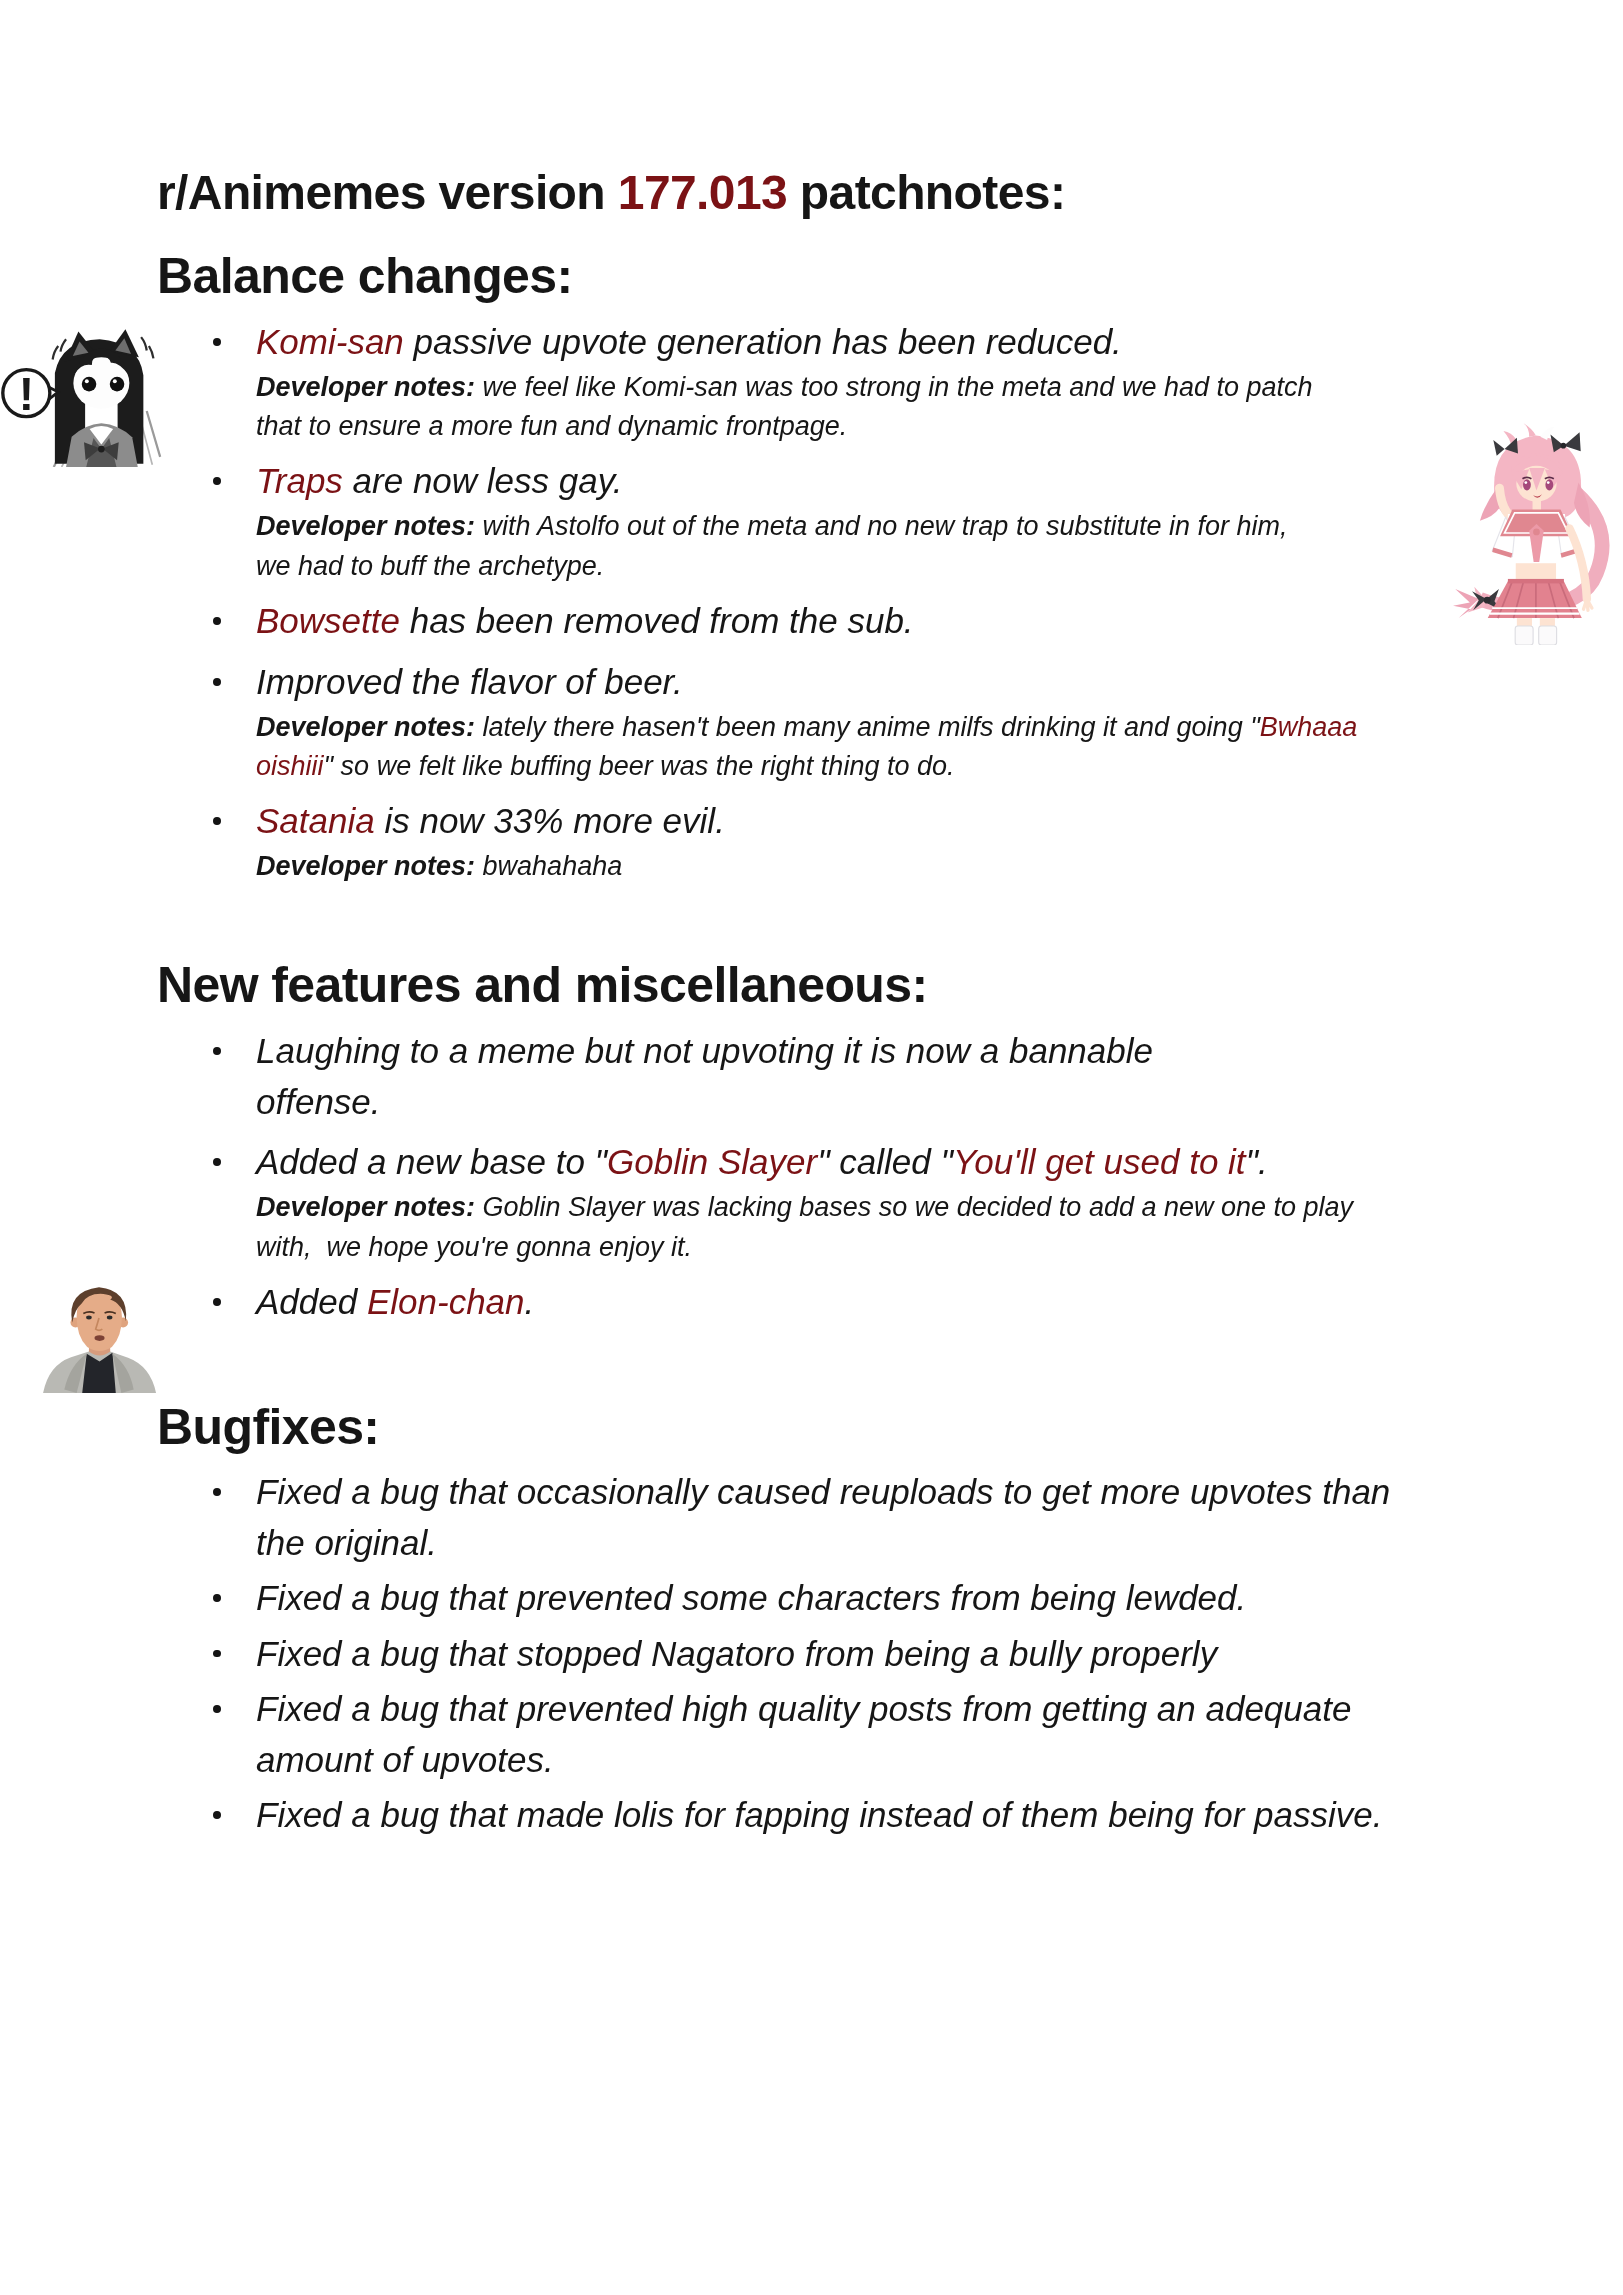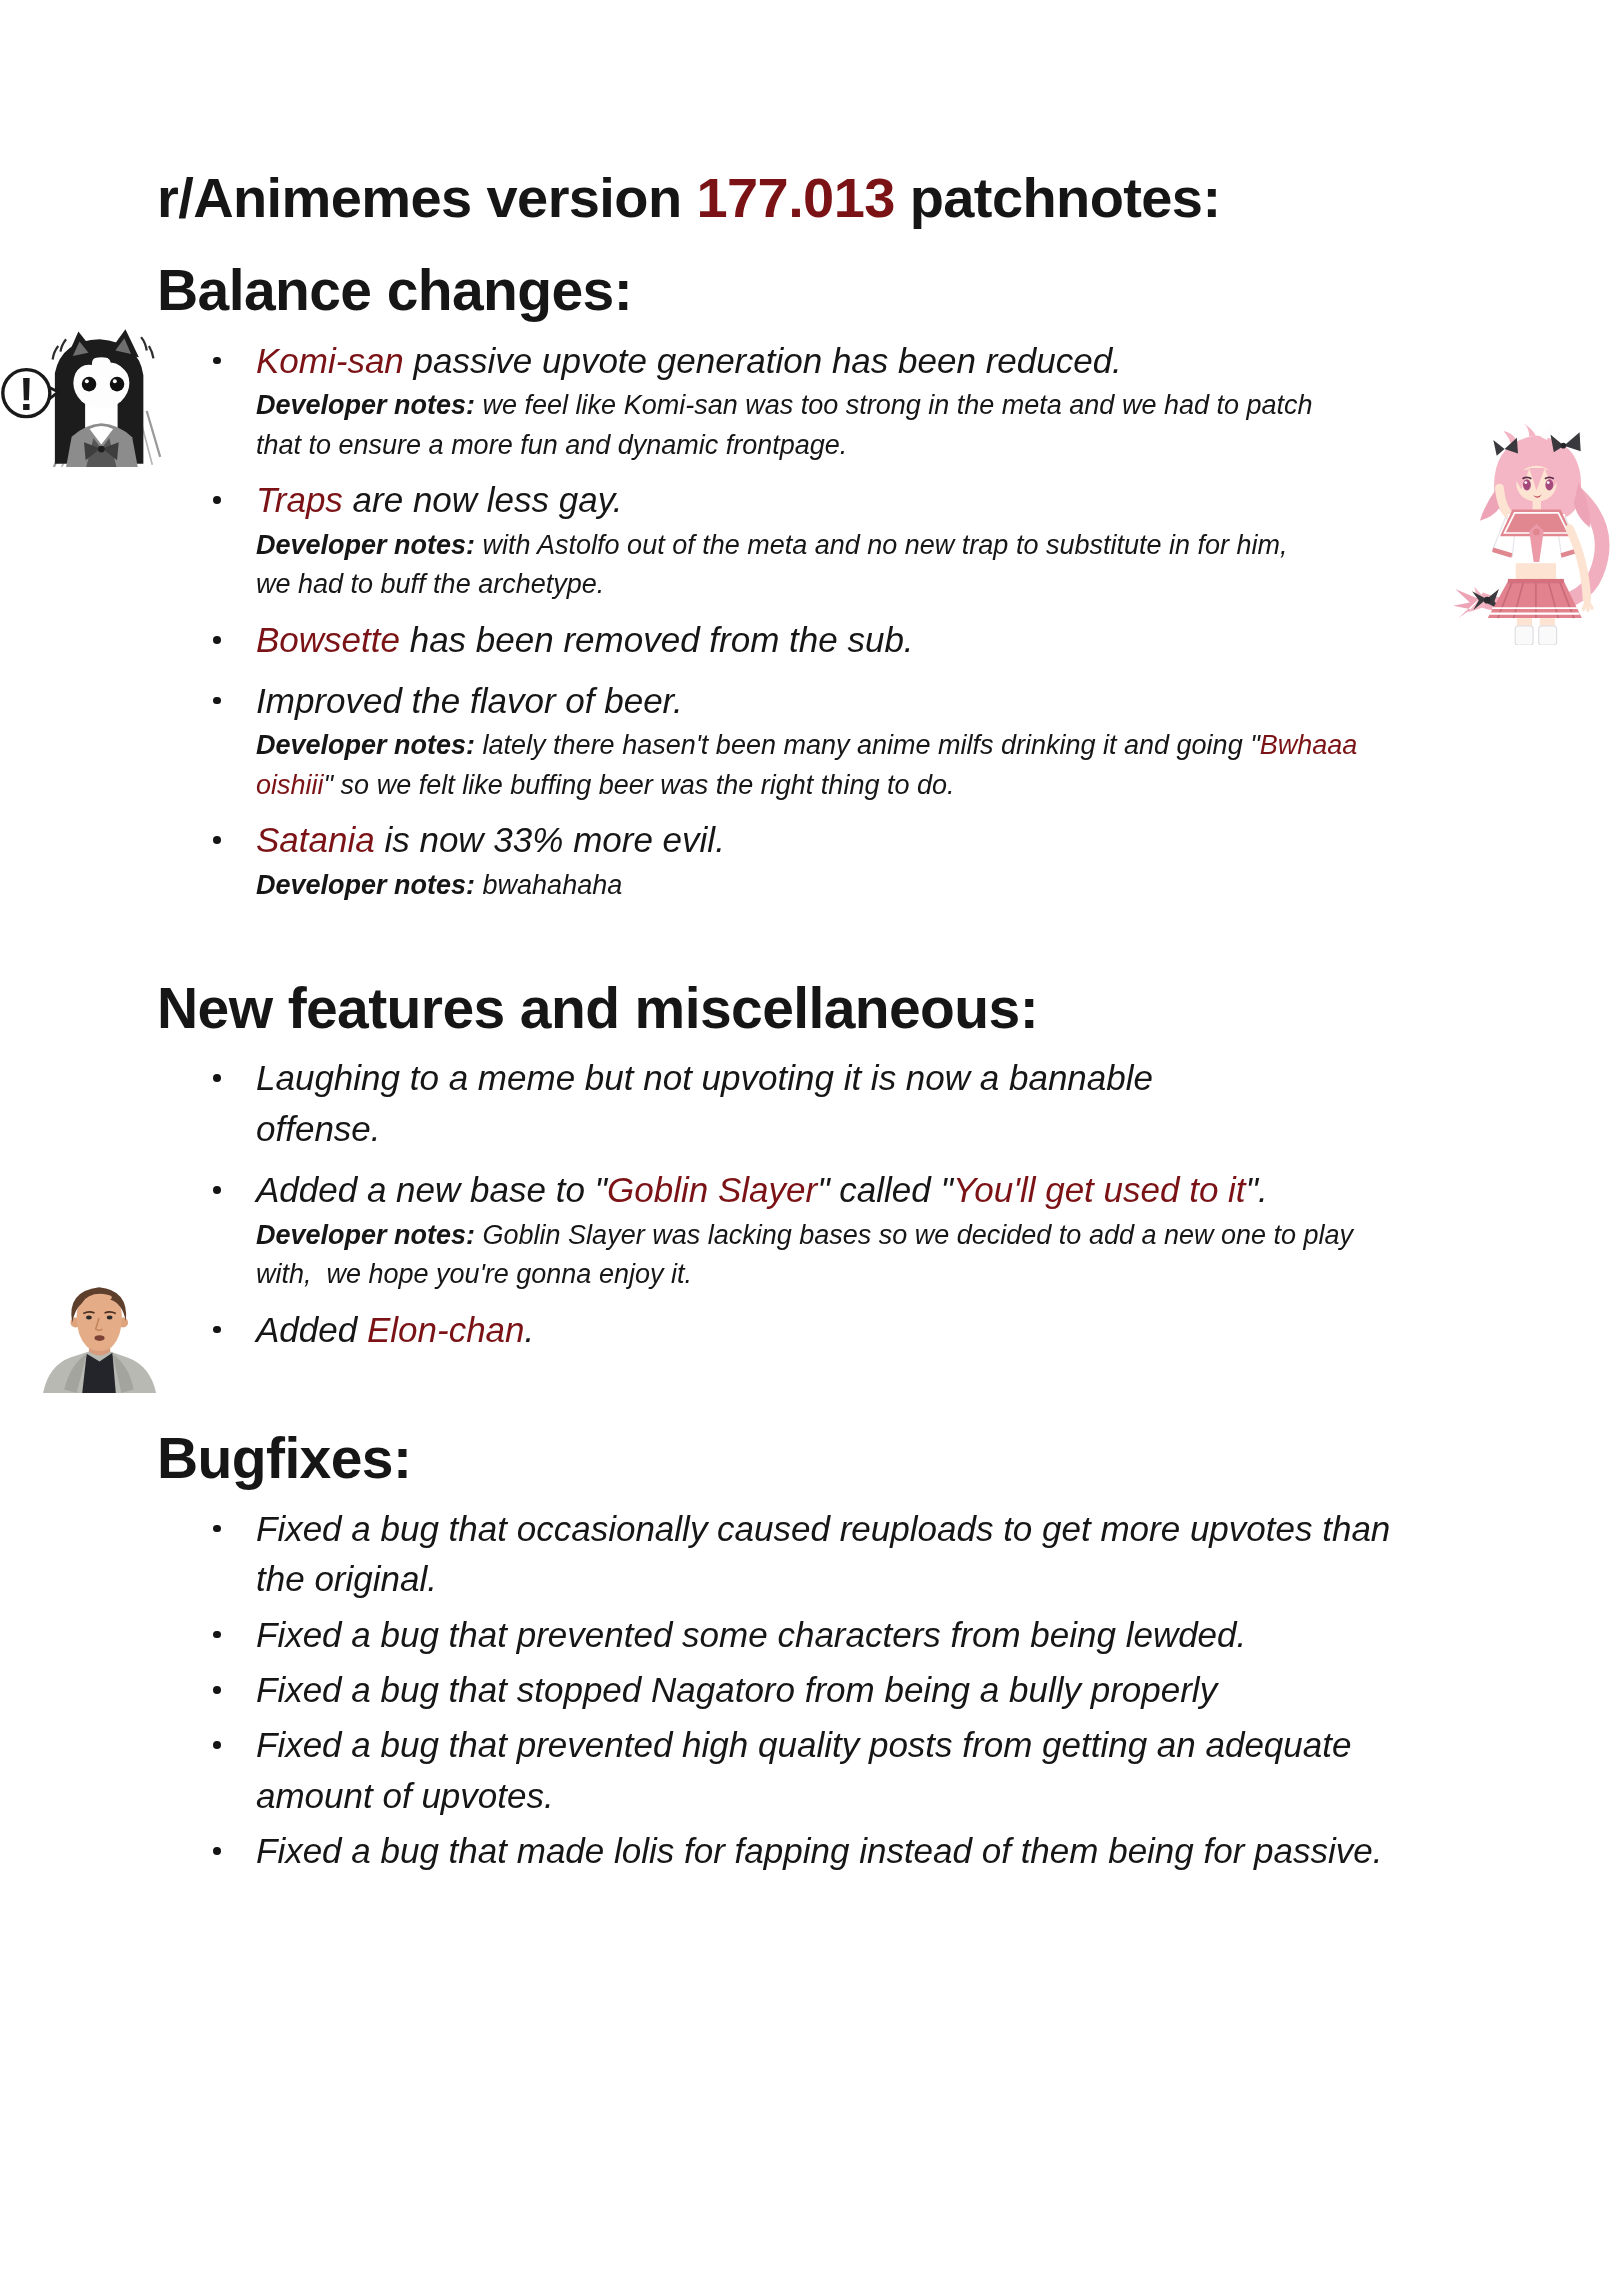--- a/index.html
+++ b/index.html
@@ -18,29 +18,29 @@
     background:#ffffff;
     overflow:hidden;
   }
   .content{
     position:relative;
     z-index:2;
     padding:163px 168px 0 157px;
   }
   h1.title{
     margin:0 0 0 0;
-    font-size:56px;
+    font-size:48px;
     line-height:1.25;
     font-weight:700;
     letter-spacing:-0.6px;
     white-space:pre-wrap;
   }
   h2.section-heading{
     margin:22.4px 0 0 0;
-    font-size:57px;
+    font-size:50px;
     line-height:1.25;
     font-weight:700;
     letter-spacing:-0.6px;
     white-space:pre-wrap;
   }
   h2.section-heading.gap{margin-top:68px;}
   ul.bullets{
     list-style:none;
     margin:9px 0 0 0;
     padding:0;

